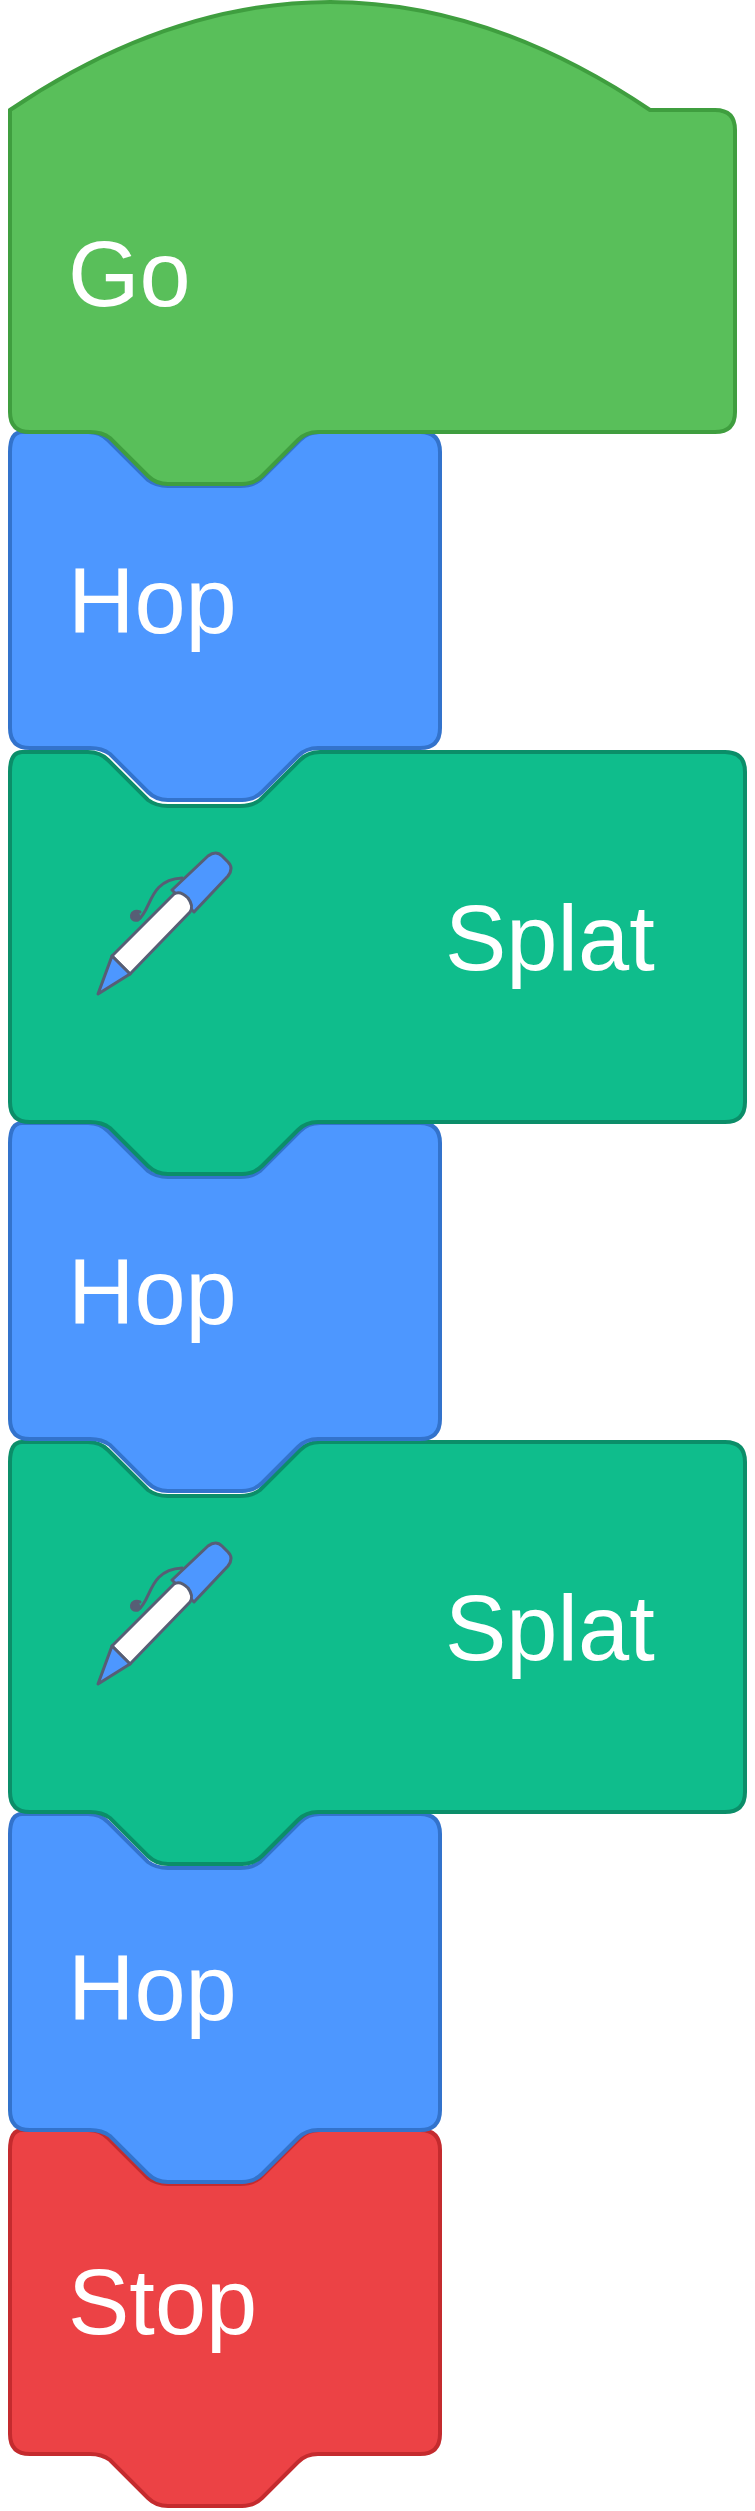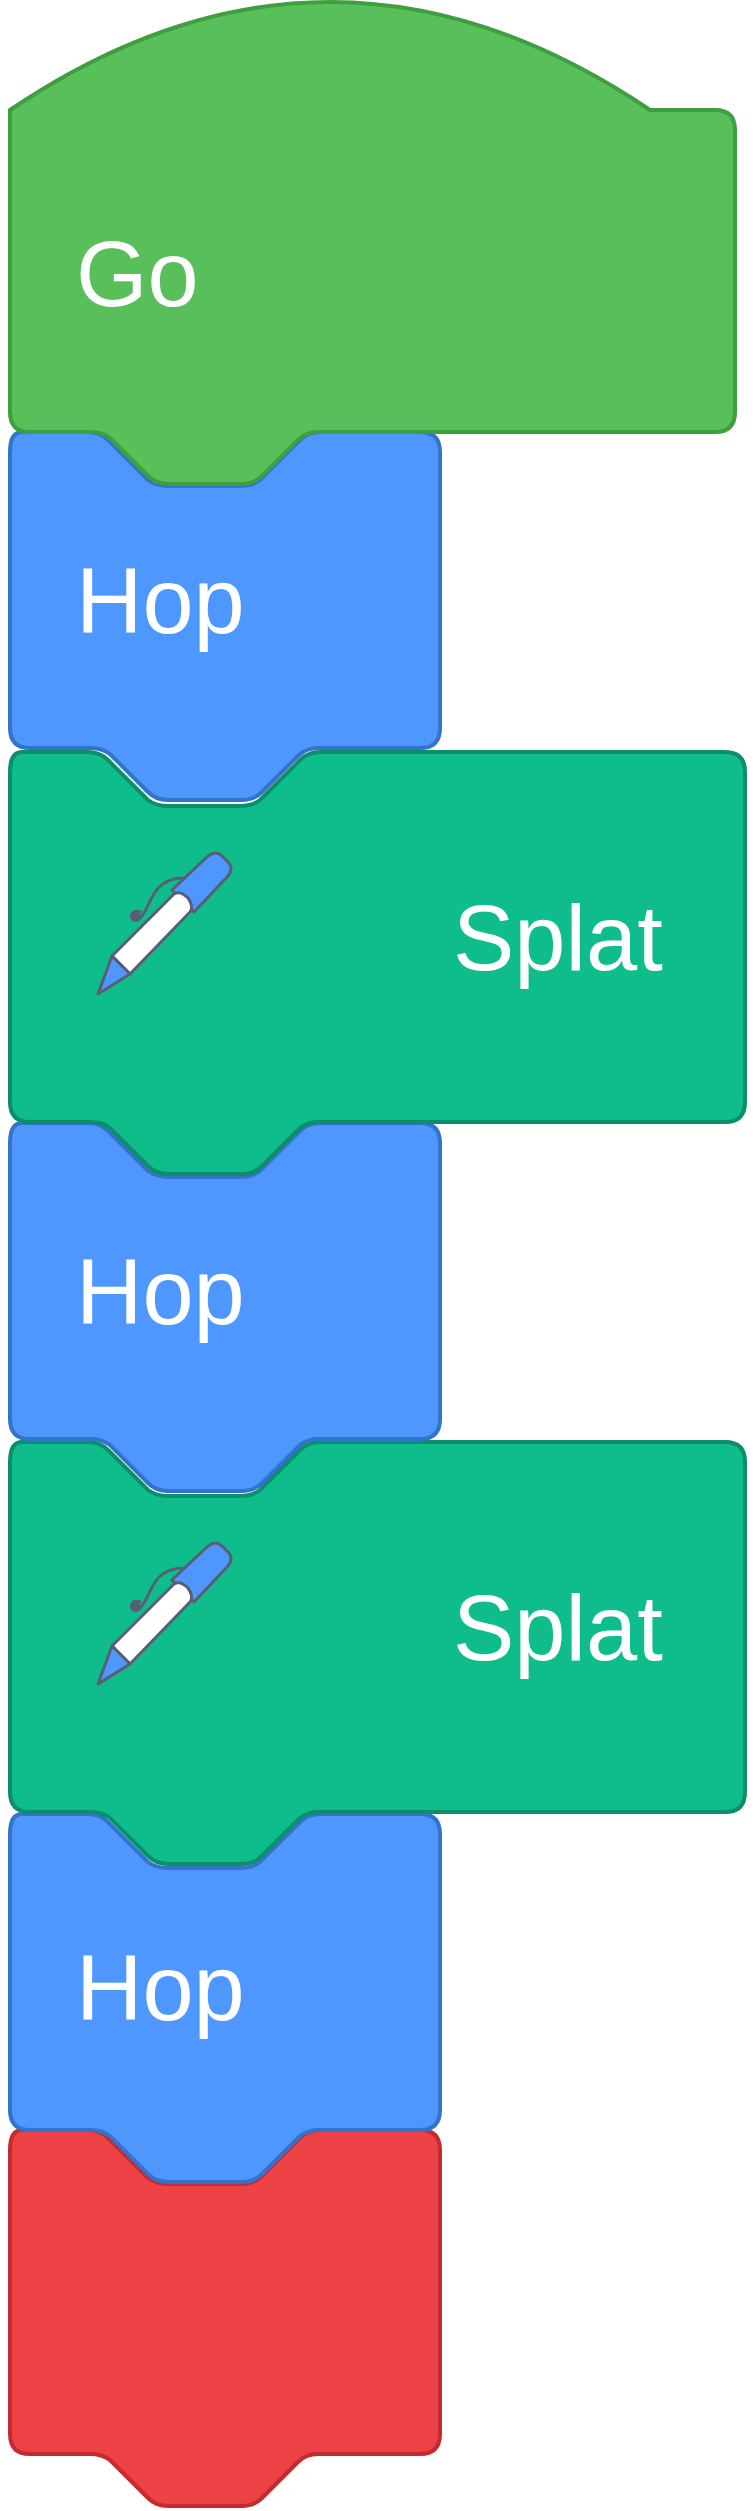--- a/index.html
+++ b/index.html
@@ -1,28 +1,29 @@
 <!DOCTYPE html>
 <html><head>
 <meta charset="utf-8">
 <style>
   html, body { margin:0; padding:0; background:#ffffff; }
   body { width:755px; height:2511px; position:relative; overflow:hidden; font-family:"Liberation Sans", sans-serif; }
   .block { position:absolute; left:0; }
   .block svg.shape { position:absolute; left:0; top:0; overflow:visible; }
-  .label { position:absolute; color:#ffffff; font-family:"Liberation Sans", sans-serif; font-size:92px; line-height:1; white-space:nowrap;margin-left:8px; }
+  .label { position:absolute; color:#ffffff; font-family:"Liberation Sans", sans-serif; font-size:92px; line-height:1; white-space:nowrap; }
   .pen { position:absolute; }
 </style>
 </head>
 <body>
 
 <div class="block" style="top:2128px; width:460px; height:383px;">
   <svg class="shape" width="460" height="383">
     <path d="M22,2 L88,2 Q100,2 108,10 L148,50 Q156,56 168,56 L240,56 Q252,56 260,50 L300,10 Q308,2 320,2 L420,2 Q440,2 440,22 L440,306 Q440,326 420,326 L318,326 Q306,326 298,334 L262,370 Q254,378 242,378 L168,378 Q156,378 148,370 L110,332 Q102,326 90,326 L30,326 Q10,326 10,306 L10,22 Q10,2 22,2 Z" fill="#EC4245" stroke="#C42B2E" stroke-width="4"></path>
   </svg>
+  <span class="label" style="left:68px; top:128px;">Stop</span>
 </div>
 
 <div class="block" style="top:1812px; width:460px; height:380px;">
   <svg class="shape" width="460" height="380">
     <path d="M22,2 L88,2 Q100,2 108,10 L148,50 Q156,56 168,56 L240,56 Q252,56 260,50 L300,10 Q308,2 320,2 L420,2 Q440,2 440,22 L440,298 Q440,318 420,318 L318,318 Q306,318 298,326 L262,362 Q254,370 242,370 L168,370 Q156,370 148,362 L110,324 Q102,318 90,318 L30,318 Q10,318 10,298 L10,22 Q10,2 22,2 Z" fill="#4D97FF" stroke="#3373CC" stroke-width="4"></path>
   </svg>
   <span class="label" style="left:68px; top:130px;">Hop</span>
 </div>
 
 <div class="block" style="top:1440px; width:755px; height:430px;">

